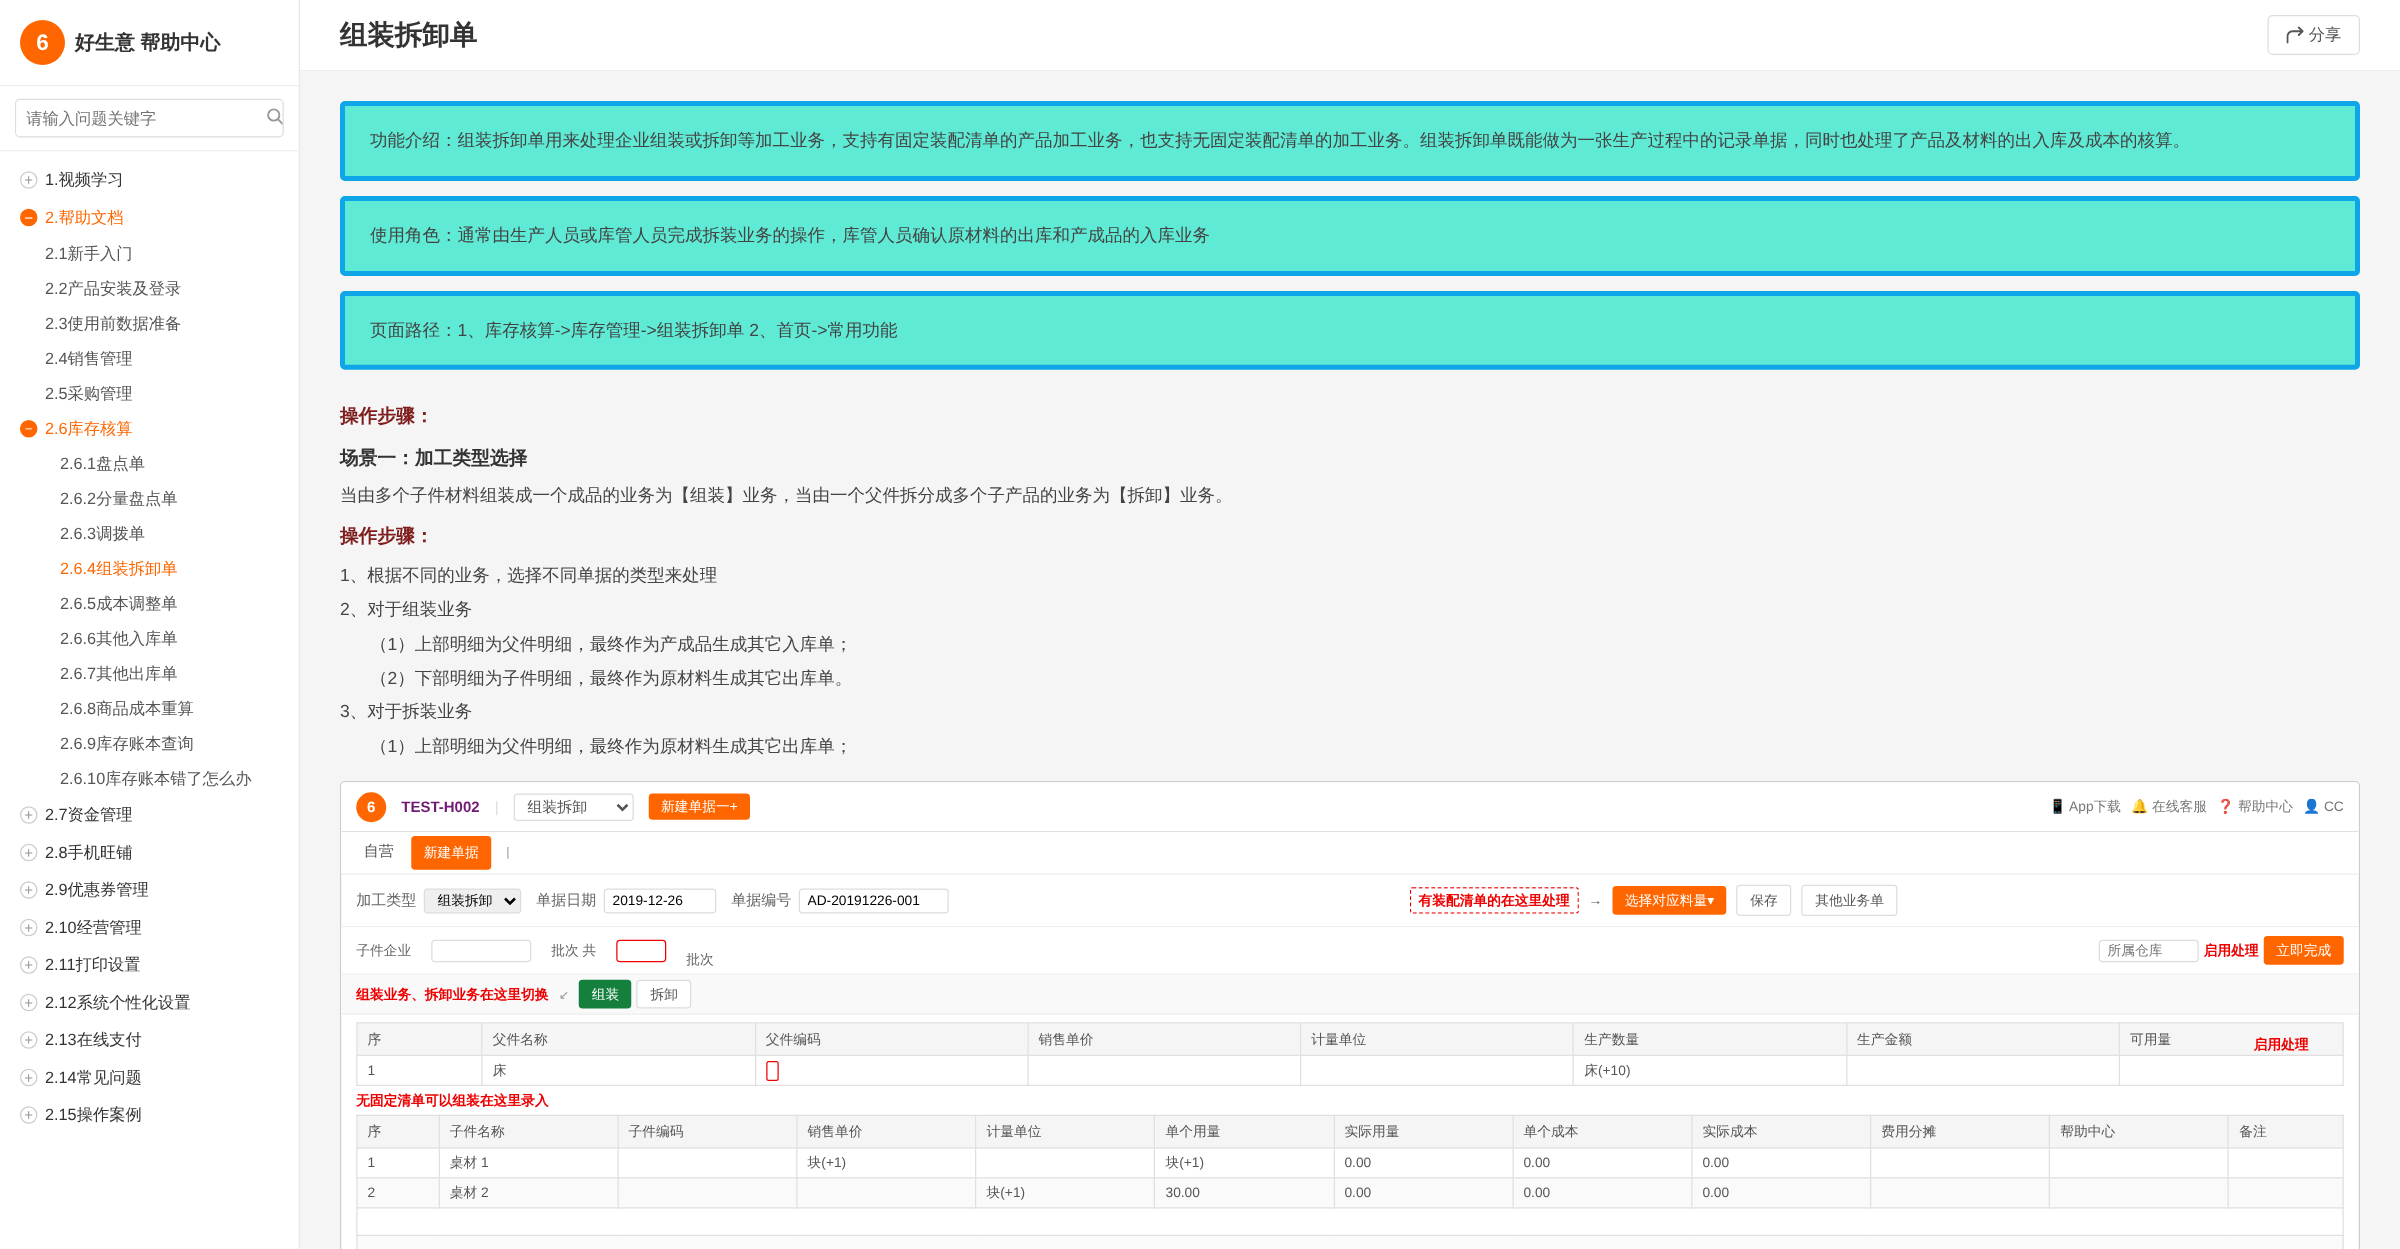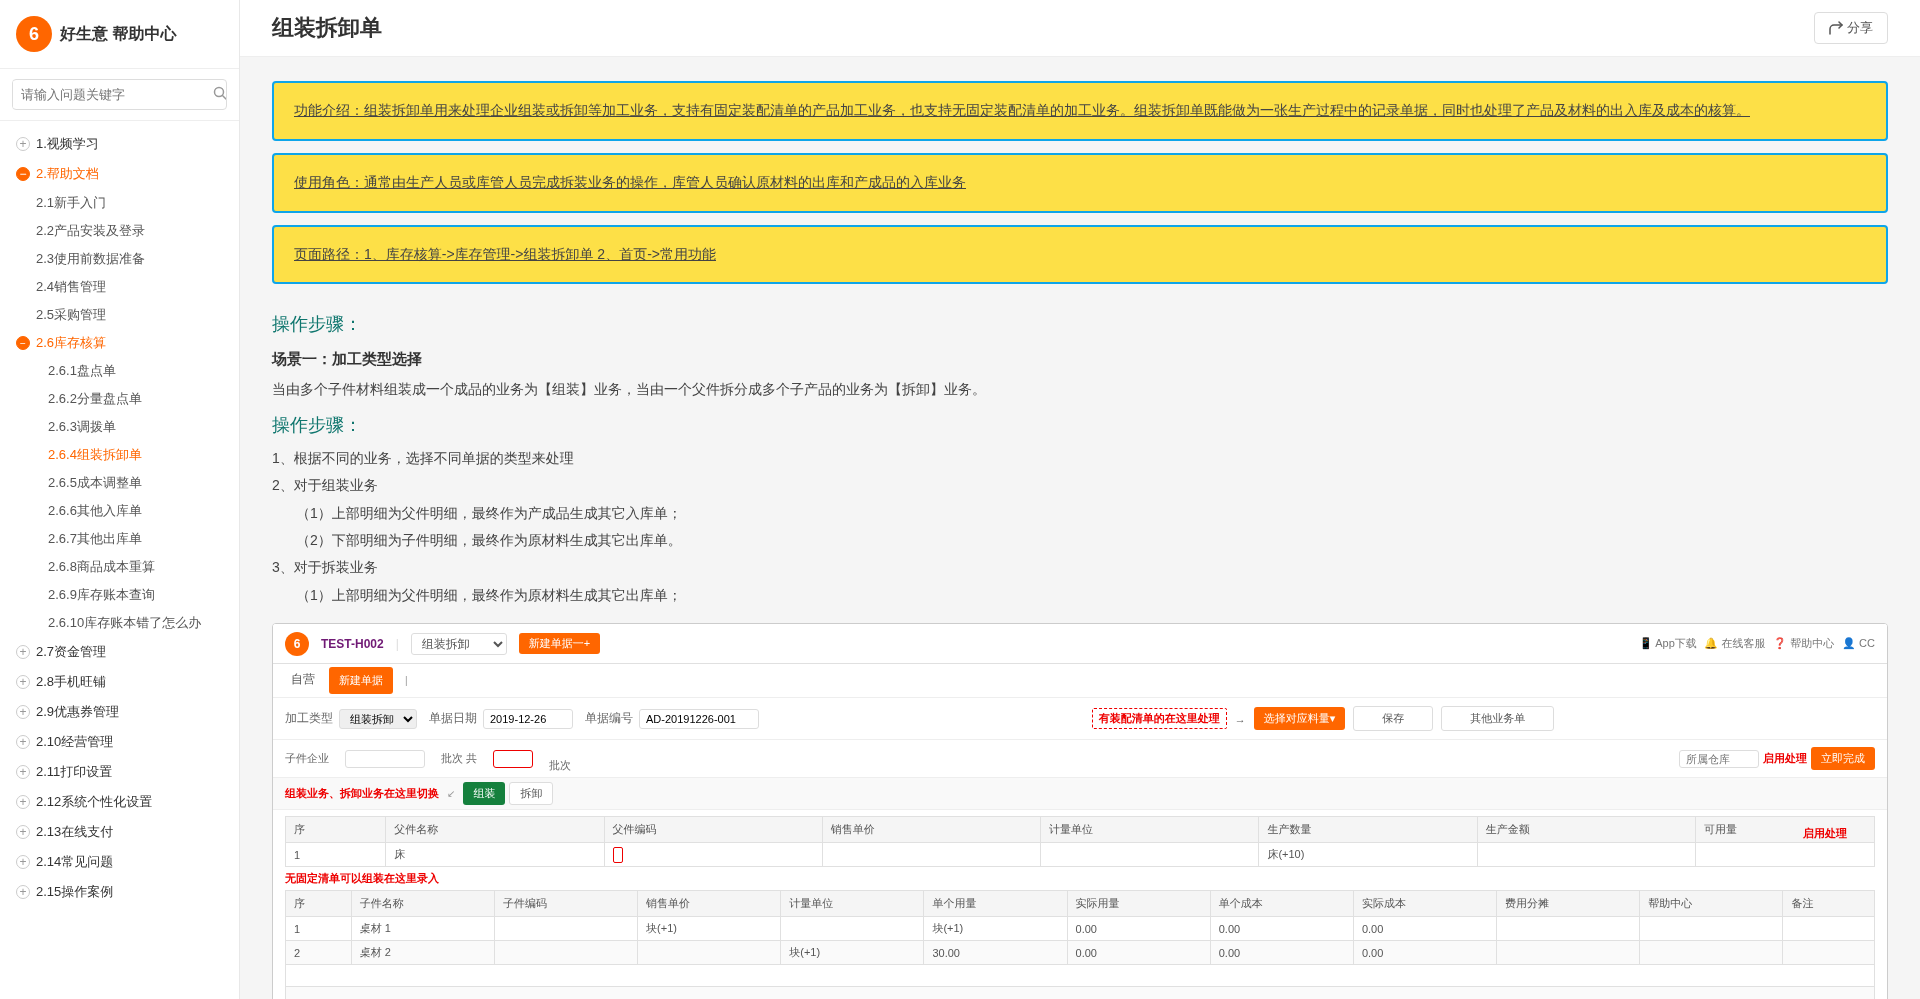--- a/index.html
+++ b/index.html
@@ -132,35 +132,34 @@
     }
 
     .content-area {
       flex: 1;
       overflow-y: auto;
       padding: 24px 32px;
       background: #f5f5f5;
     }
 
     .info-block {
-      background: #fde047;
-      border: 2px solid #0ea5e9;
+      background: #5eead4;
+      border: 4px solid #0ea5e9;
       border-radius: 4px;
       padding: 16px 20px;
       margin-bottom: 12px;
       font-size: 14px;
       line-height: 1.7;
       color: #444;
-      text-decoration: underline;
     }
 
     .section-title {
-      font-size: 18px;
-      font-weight: normal;
-      color: #0f766e;
+      font-size: 15px;
+      font-weight: bold;
+      color: #7f1d1d;
       margin-bottom: 10px;
     }
     .scenario-title {
       font-size: 15px;
       font-weight: bold;
       color: #333;
       margin: 14px 0 8px 0;
     }
     .content-text {
       font-size: 14px;
@@ -261,21 +260,21 @@
       border-radius: 3px;
       padding: 4px 10px;
       font-size: 11px;
       cursor: pointer;
     }
     .btn-white {
       background: #fff;
       color: #555;
       border: 1px solid #ddd;
       border-radius: 3px;
-      padding: 4px 28px;
+      padding: 4px 10px;
       font-size: 11px;
       cursor: pointer;
     }
 
     
     .data-table {
       width: 100%;
       border-collapse: collapse;
       font-size: 11px;
     }

